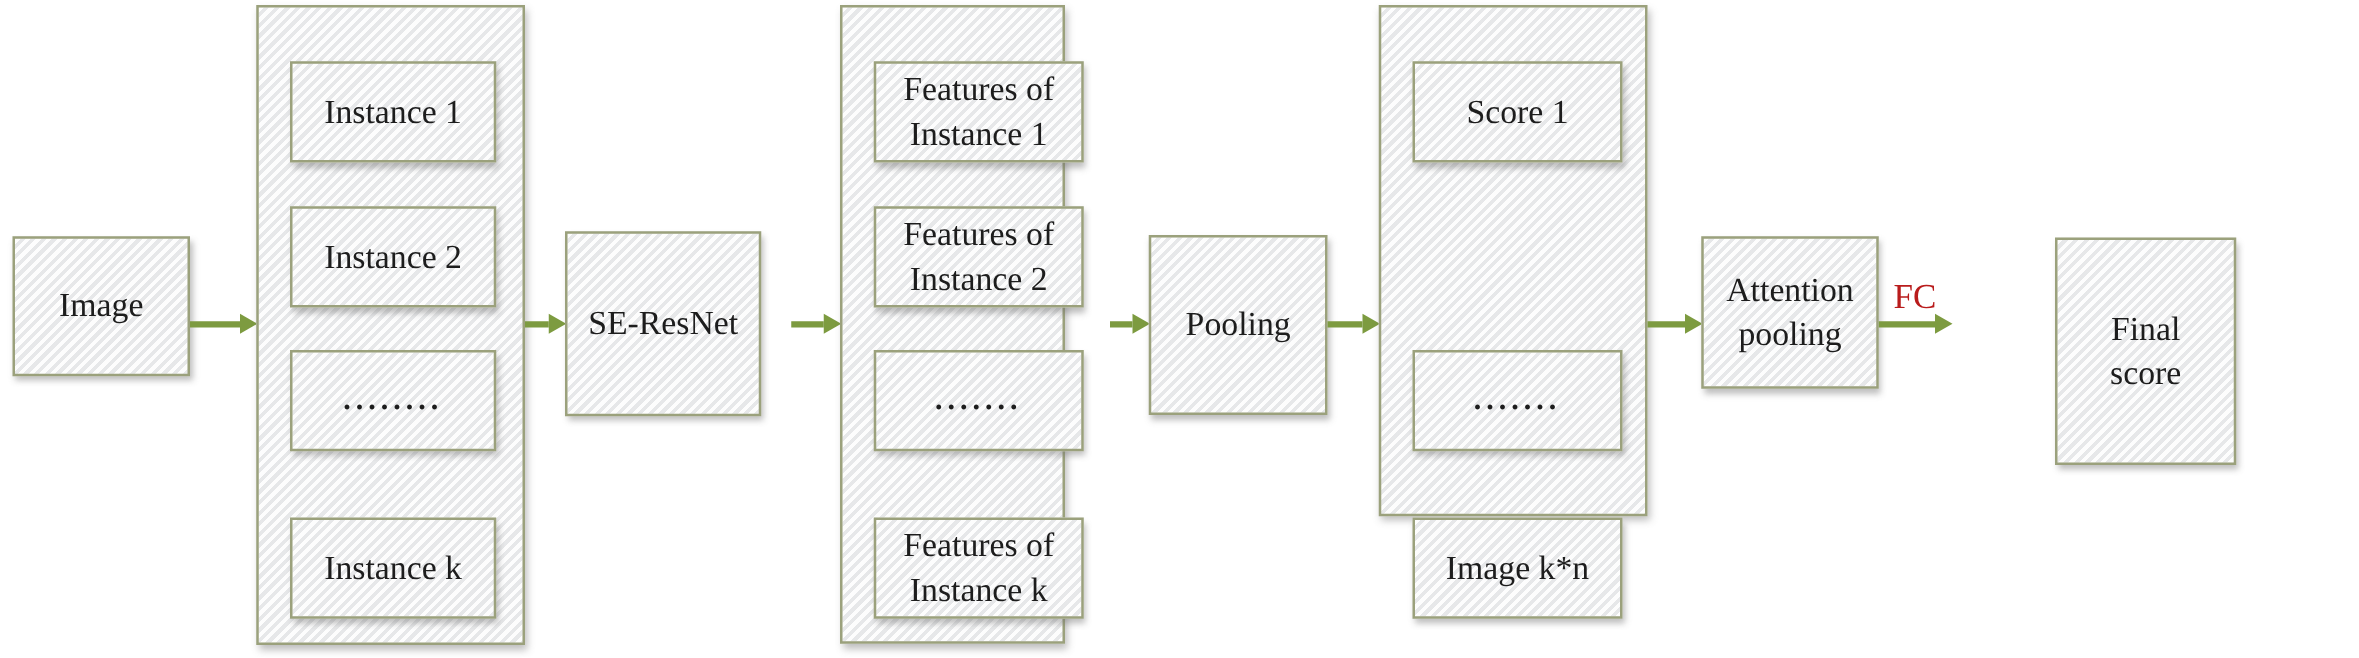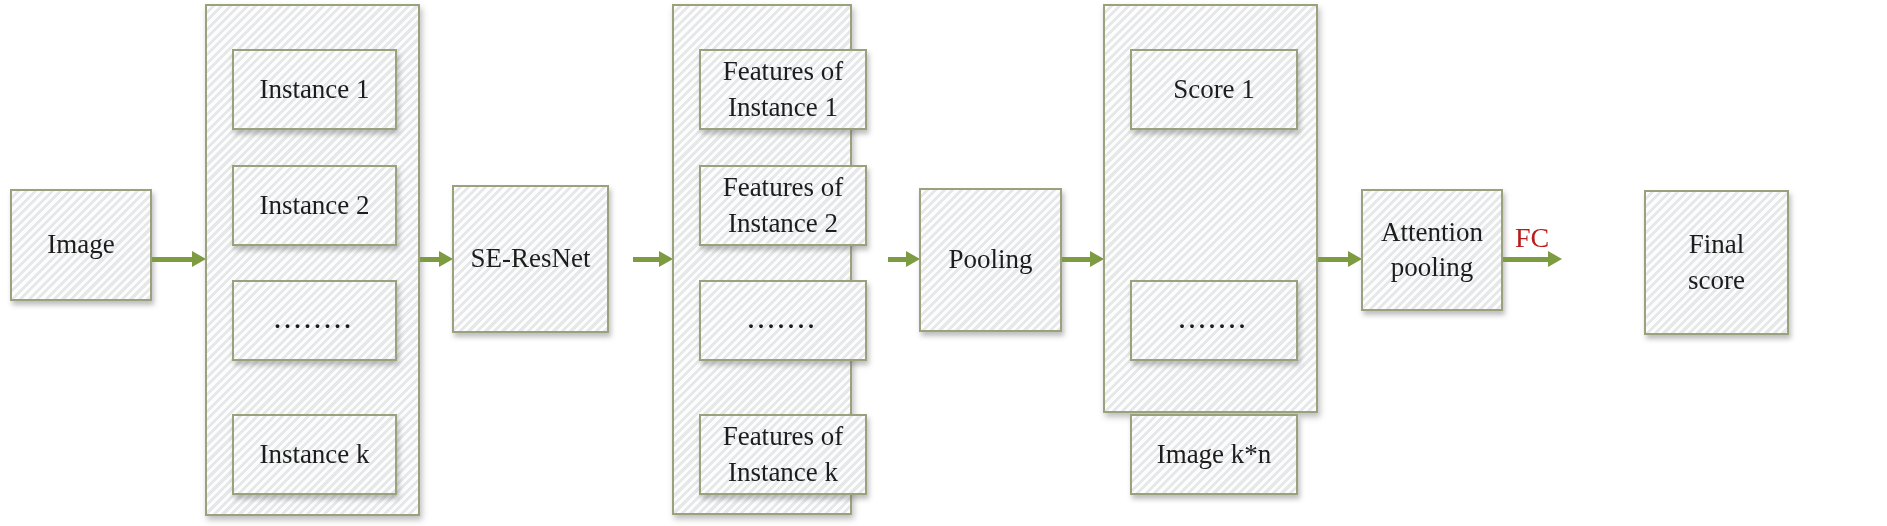--- a/index.html
+++ b/index.html
@@ -48,21 +48,21 @@
   }
   
   #n-image    {left:10px;  top:189px; width:142px; height:112px;text-align:center;}
   #g-instances{left:205px; top:4px;   width:215px; height:512px;}
   #n-seresnet {left:452px; top:185px; width:157px; height:148px;}
   #g-features {left:672px; top:4px;   width:180px; height:511px;}
   #n-pooling  {left:919px; top:188px; width:143px; height:144px;}
   #g-scores   {left:1103px;top:4px;   width:215px; height:409px;}
   #n-attention{left:1361px;top:189px; width:142px; height:122px;}
   #n-softmax  {left:1561px;top:189px; width:142px; height:143px;}
-  #n-final    {left:1644px;top:190px; width:145px; height:145px;}
+  #n-final    {left:1644px;top:190px; width:145px; height:182px;}
   #g-features .box, #g-scores .box{width:168px;}
   .row0{top:43px;} .row1{top:159px;} .row2{top:274px;} .row3{top:408px;}
   
   #a1{left:152px; width:54px;}
   #a2{left:420px; width:33px;}
   #a3{left:633px; width:40px;}
   #a4{left:888px; width:32px;}
   #a5{left:1062px;width:42px;}
   #a6{left:1318px;width:44px;}
   #a7{left:1503px;width:59px;}

